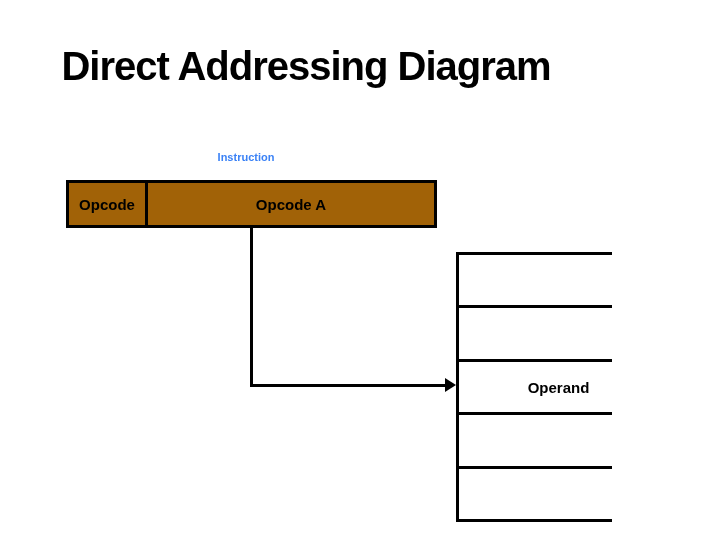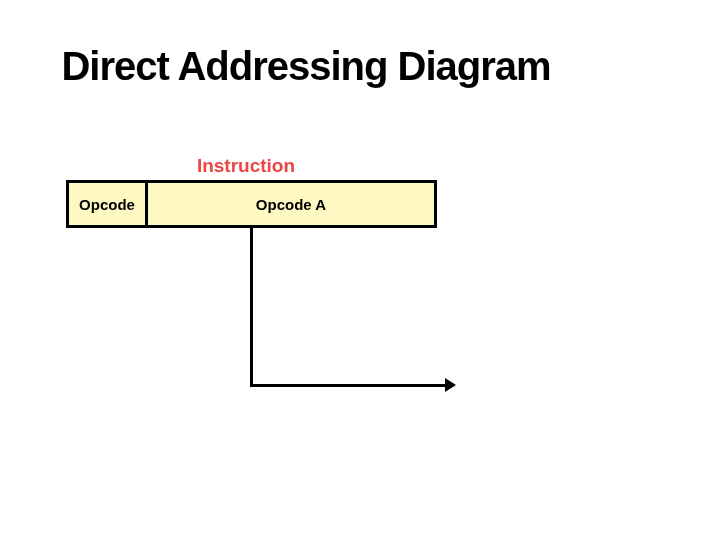--- a/index.html
+++ b/index.html
@@ -25,40 +25,39 @@
     text-align: center;
     font-size: 40px;
     font-weight: 700;
     letter-spacing: -1px;
     line-height: 48px;
     color: #000000;
   }
   
   .diagram-label {
     position: absolute;
-    font-size: 19px;
+    font-size: 11px;
     font-weight: 700;
     text-align: center;
-    color: #ef4444;
+    color: #3b82f6;
     line-height: 17px;
-    margin-top: 8px;
   }
   .label-instruction { left: 166px; top: 149px; width: 160px; }
   .label-memory     { left: 477px; top: 215px; width: 120px; }
   
   .instruction-box {
     position: absolute;
     left: 66px;
     top: 180px;
     width: 371px;
     height: 48px;
     border: 3px solid #000000;
     box-sizing: border-box;
     display: flex;
-    background: #fef9c3;
+    background: #a16207;
   }
   .instruction-cell {
     display: flex;
     align-items: center;
     justify-content: center;
     font-size: 15px;
     font-weight: 700;
   }
   .cell-opcode {
     width: 76px;
@@ -132,18 +131,25 @@
   <div class="instruction-box">
     <div class="instruction-cell cell-opcode">
       <span>Opcode</span>
     </div>
     <div class="instruction-cell cell-address">
       <span>Opcode A</span>
     </div>
   </div>
 
 
+  <div class="memory-box">
+    <div class="memory-row has-divider"></div>
+    <div class="memory-row has-divider"></div>
+    <div class="memory-row has-divider">Operand</div>
+    <div class="memory-row has-divider"></div>
+    <div class="memory-row"></div>
+  </div>
 
   <div class="connector-v"></div>
   <div class="connector-h"></div>
   <div class="connector-arrowhead"></div>
 
 </div>
 
 </body></html>

